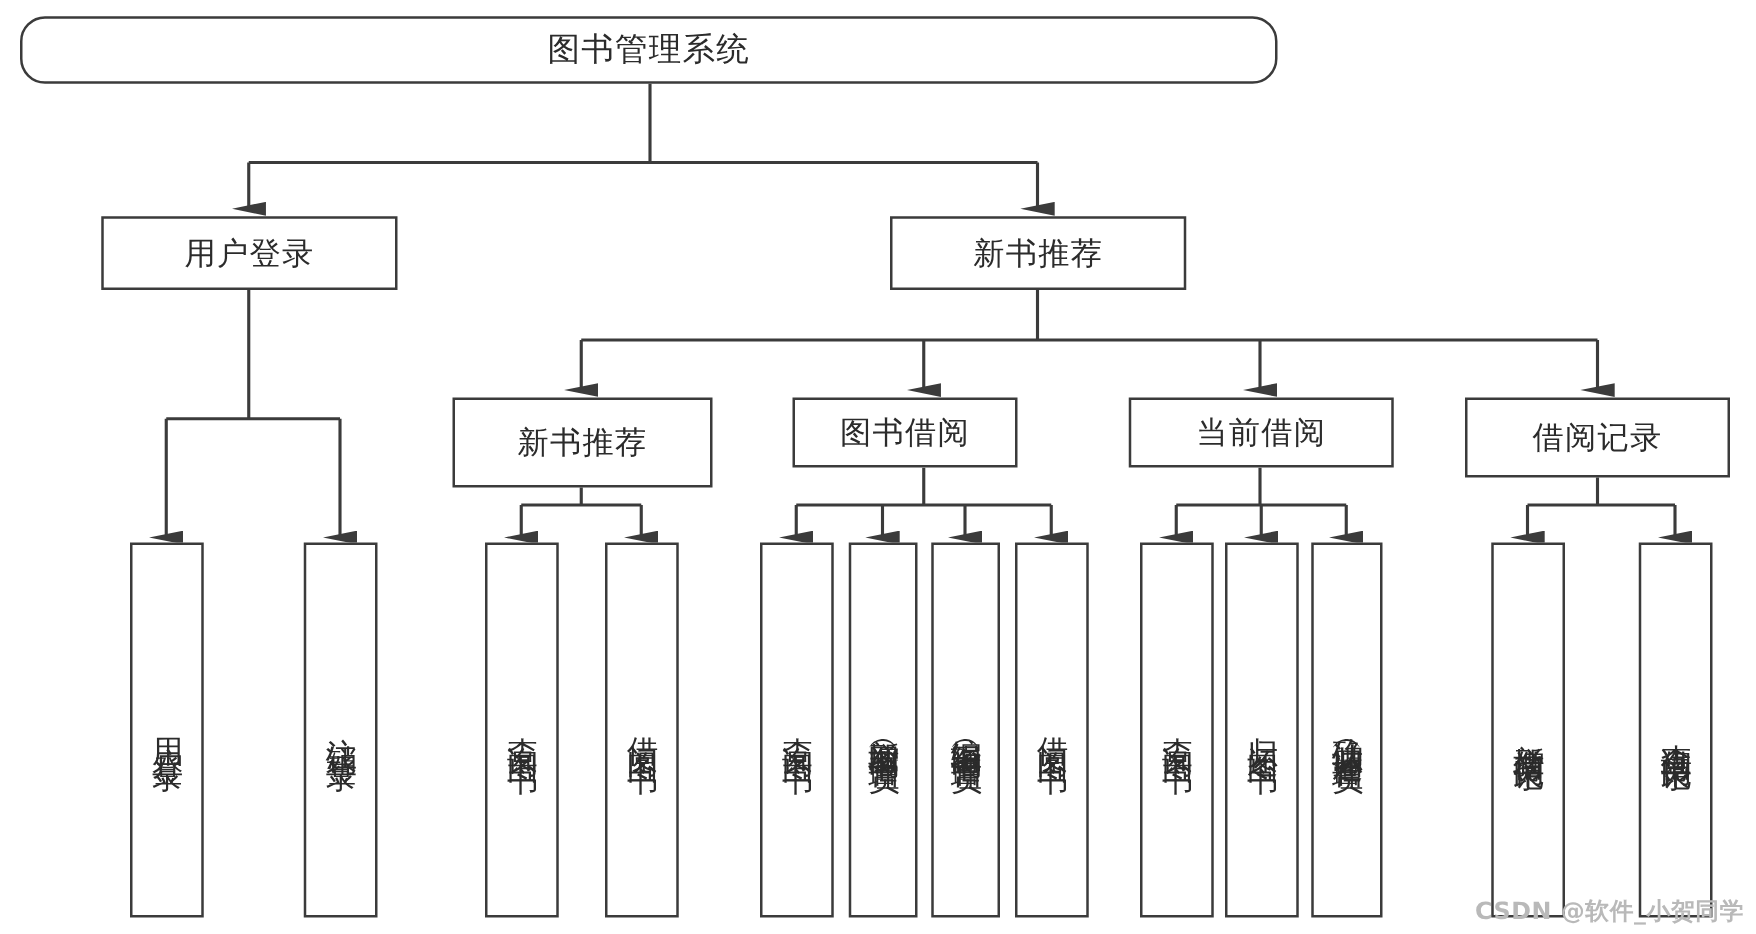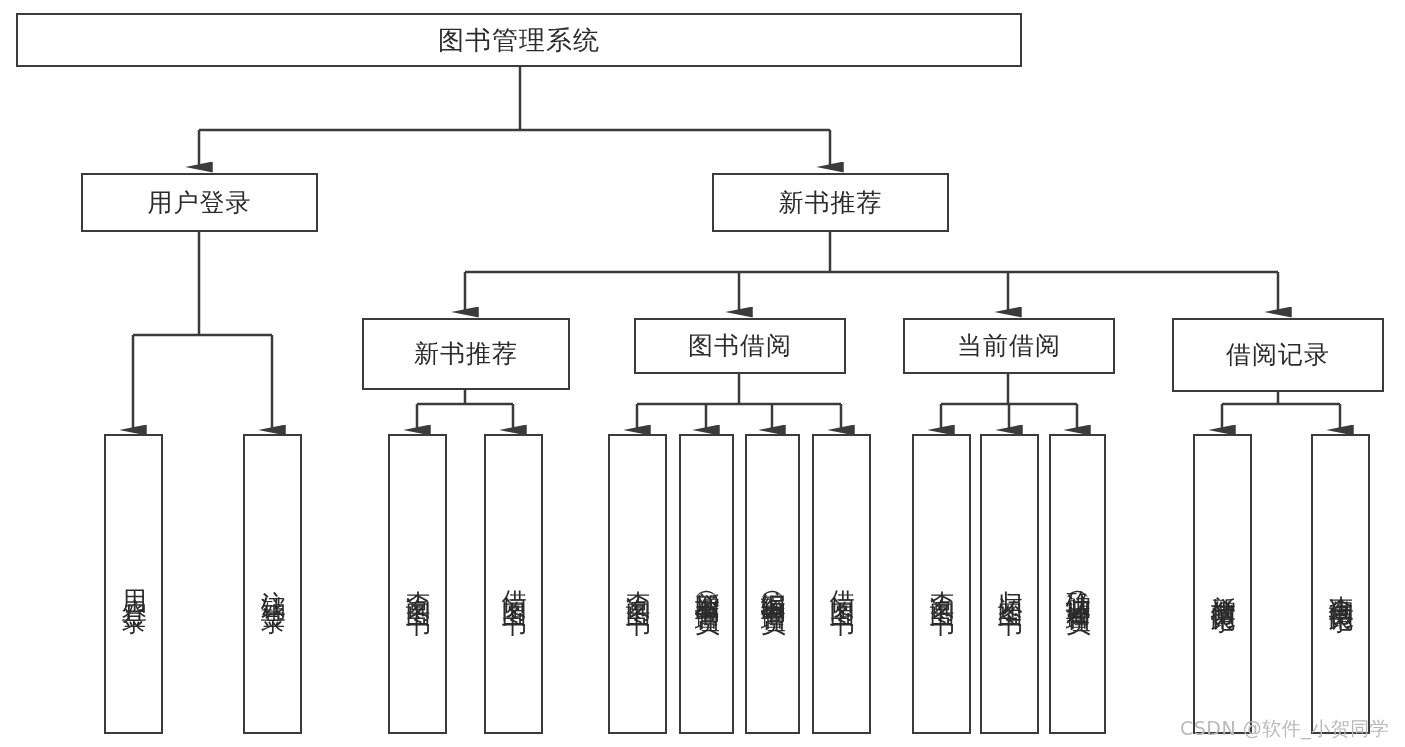--- a/index.html
+++ b/index.html
@@ -37,20 +37,21 @@
     justify-content: center;
     color: #2b2b2b;
   }
   .node.horiz {
     font-size: 25px;
     letter-spacing: 1px;
     line-height: 1.1;
   }
   .node.root {
     font-size: 26px;
+    border-radius: 20px;
   }
   .node.vert {
     writing-mode: vertical-rl;
     text-orientation: upright;
     font-size: 25px;
     letter-spacing: 7px;
     line-height: 1.05;
     padding-top: 6px;
     padding-bottom: 6px;
     align-items: center;
@@ -125,25 +126,25 @@
   </svg>
 
   <div class="node root horiz" style="left:16px; top:13px; width:1006px; height:54px;">图书管理系统</div>
 
   <div class="node horiz" style="left:81px; top:173px; width:237px; height:59px;">用户登录</div>
 
   <div class="node horiz" style="left:712px; top:173px; width:237px; height:59px;">新书推荐</div>
 
   <div class="node horiz" style="left:362px; top:318px; width:208px; height:72px;">新书推荐</div>
 
-  <div class="node horiz" style="left:634px; top:318px; width:212px; height:56px;">图书借阅</div>
+  <div class="node horiz" style="left:634px; top:318px; width:180px; height:56px;">图书借阅</div>
 
   <div class="node horiz" style="left:903px; top:318px; width:212px; height:56px;">当前借阅</div>
 
-  <div class="node horiz" style="left:1172px; top:318px; width:212px; height:74px;">借阅记录</div>
+  <div class="node horiz" style="left:1172px; top:318px; width:212px; height:64px;">借阅记录</div>
 
   <div class="node vert" style="left:104px; top:434px; width:59px; height:300px;">用户登录</div>
 
   <div class="node vert" style="left:243px; top:434px; width:59px; height:300px;">注销登录</div>
 
   <div class="node vert" style="left:388px; top:434px; width:59px; height:300px;">查询图书</div>
 
   <div class="node vert" style="left:484px; top:434px; width:59px; height:300px;">借阅图书</div>
 
   <div class="node vert" style="left:608px; top:434px; width:59px; height:300px;">查询图书</div>
@@ -157,15 +158,15 @@
   <div class="node vert" style="left:912px; top:434px; width:59px; height:300px;">查询图书</div>
 
   <div class="node vert" style="left:980px; top:434px; width:59px; height:300px;">归还图书</div>
 
   <div class="node vert tight" style="left:1049px; top:434px; width:57px; height:300px;">确认归还（管理员）</div>
 
   <div class="node vert tight" style="left:1193px; top:434px; width:59px; height:300px;">新增借阅记录</div>
 
   <div class="node vert tight" style="left:1311px; top:434px; width:59px; height:300px;">查询借阅记录</div>
 
-  <div class="watermark" style="left:1180px; top:716px;">CSDN @软件_小贺同学</div>
+  <div class="watermark" style="left:1180px; top:716px;font-weight:bold;">CSDN @软件_小贺同学</div>
 
 </div>
 
 </body></html>

